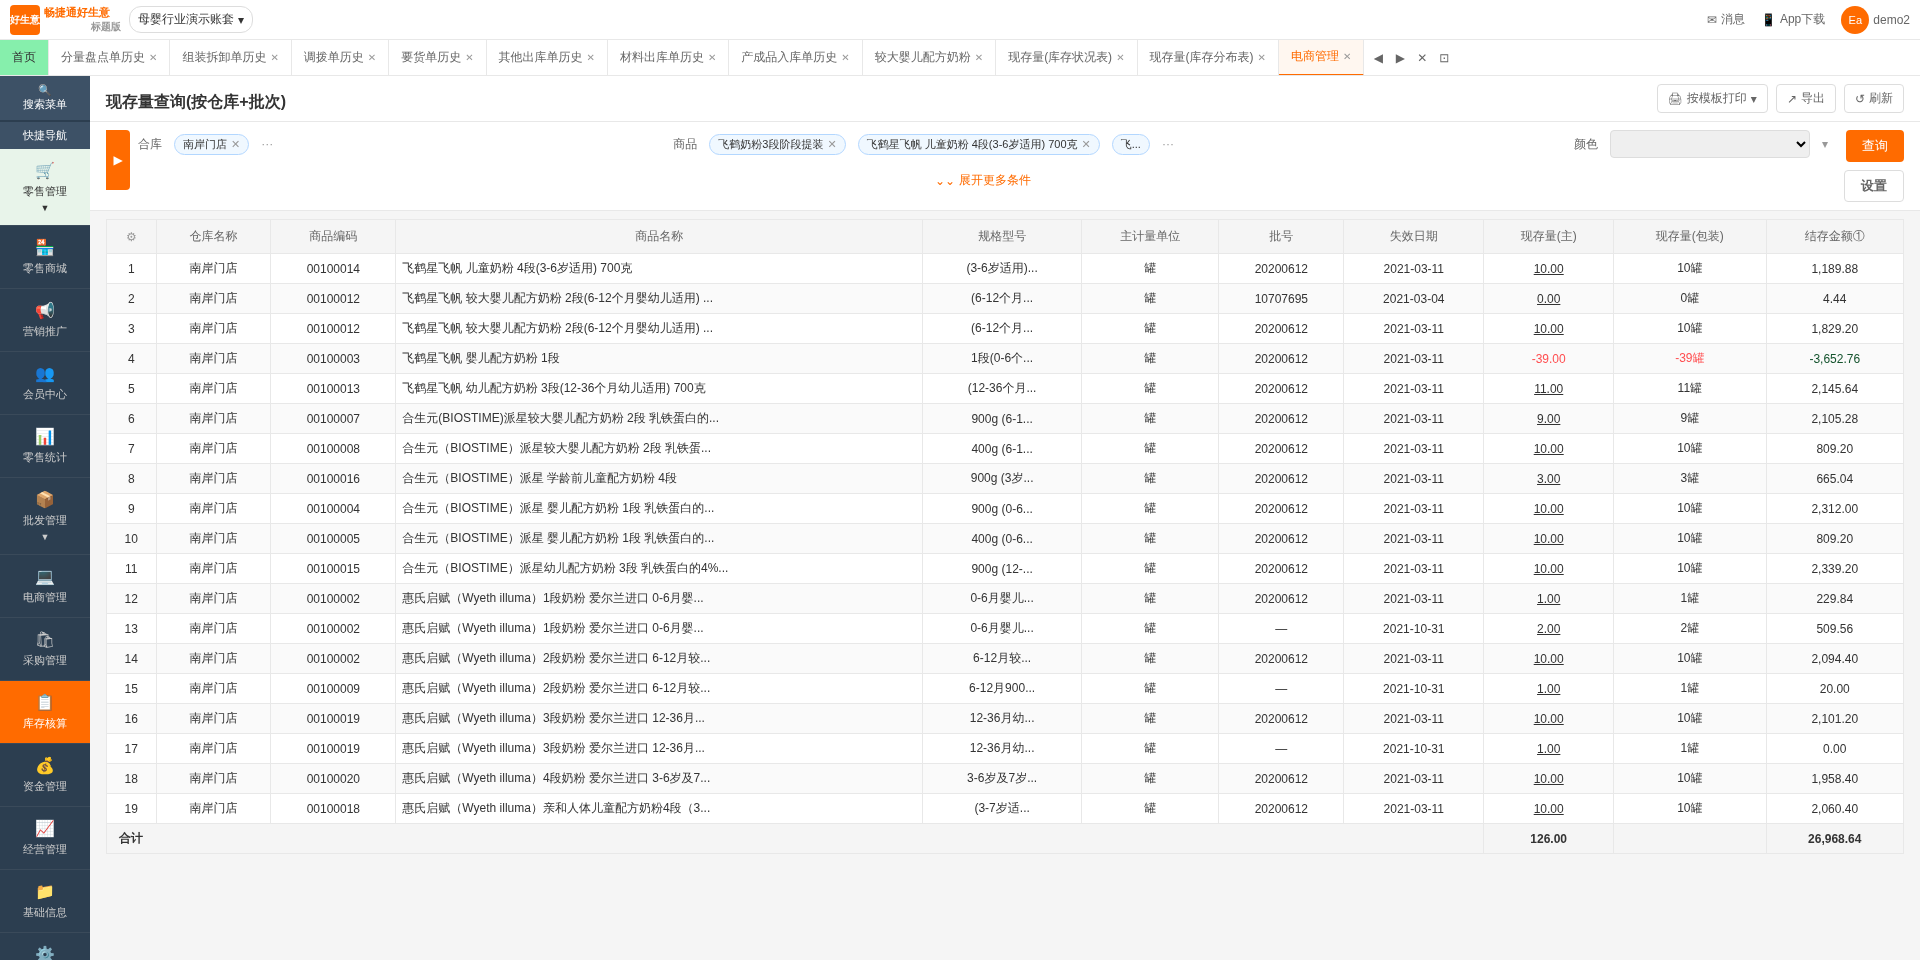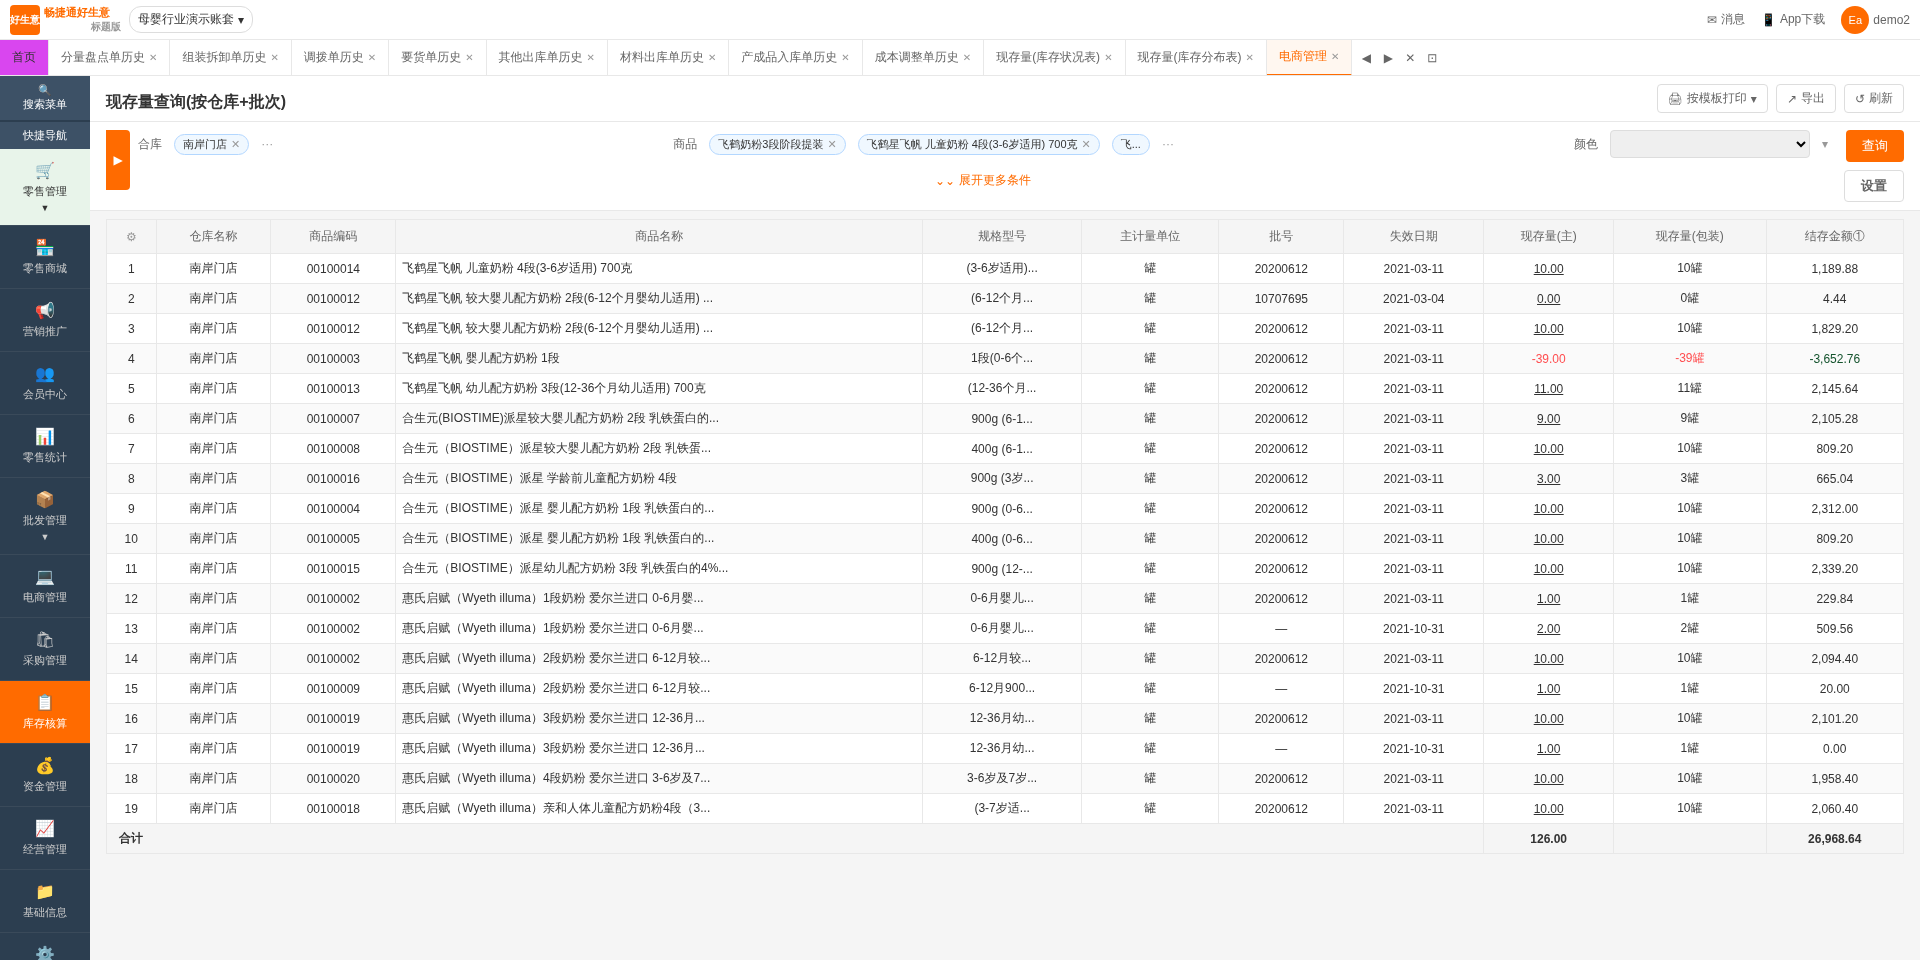--- a/index.html
+++ b/index.html
@@ -12,21 +12,21 @@
     .logo-icon { width: 30px; height: 30px; background: #ff6b00; border-radius: 4px; display: flex; align-items: center; justify-content: center; color: #fff; font-size: 10px; }
     .dropdown-selector { display: flex; align-items: center; gap: 4px; padding: 4px 8px; border: 1px solid #ddd; border-radius: 12px; cursor: pointer; font-size: 12px; }
     .top-bar-right { display: flex; align-items: center; gap: 16px; font-size: 12px; color: #666; }
     .top-bar-right .btn-item { display: flex; align-items: center; gap: 4px; cursor: pointer; }
 
     
     .tabs-bar { height: 36px; background: #fff; display: flex; align-items: center; border-bottom: 1px solid #e8e8e8; flex-shrink: 0; overflow: hidden; }
     .tab-item { height: 36px; display: flex; align-items: center; padding: 0 12px; font-size: 12px; color: #666; cursor: pointer; border-right: 1px solid #e8e8e8; white-space: nowrap; flex-shrink: 0; position: relative; }
     .tab-item.active { color: #ff6b00; background: #fff7f0; border-bottom: 2px solid #ff6b00; }
     .tab-item .close-icon { margin-left: 4px; color: #999; font-size: 10px; }
-    .tab-item.home { color: #333; background: #d946ef; }
+    .tab-item.home { color: #333; background: #86efac; }
     .tabs-nav { display: flex; align-items: center; gap: 2px; padding: 0 4px; }
     .tabs-nav-btn { width: 20px; height: 20px; display: flex; align-items: center; justify-content: center; cursor: pointer; color: #666; }
 
     
     .main-layout { display: flex; flex: 1; overflow: hidden; }
 
     
     .sidebar { width: 90px; background: #2c3e50; display: flex; flex-direction: column; flex-shrink: 0; overflow-y: auto; }
     .sidebar-search { padding: 8px; background: #3d5166; color: #fff; text-align: center; font-size: 11px; cursor: pointer; }
     .sidebar-nav { padding: 6px; background: #3d5166; color: #fff; text-align: center; font-size: 11px; cursor: pointer; margin-top: 2px; }
@@ -141,21 +141,21 @@
   </div>
   <div class="tab-item">
     <span>材料出库单历史</span>
     <span class="close-icon">✕</span>
   </div>
   <div class="tab-item">
     <span>产成品入库单历史</span>
     <span class="close-icon">✕</span>
   </div>
   <div class="tab-item">
-    <span>成本调整单历史</span>
+    <span>较大婴儿配方奶粉</span>
     <span class="close-icon">✕</span>
   </div>
   <div class="tab-item">
     <span>现存量(库存状况表)</span>
     <span class="close-icon">✕</span>
   </div>
   <div class="tab-item">
     <span>现存量(库存分布表)</span>
     <span class="close-icon">✕</span>
   </div>

